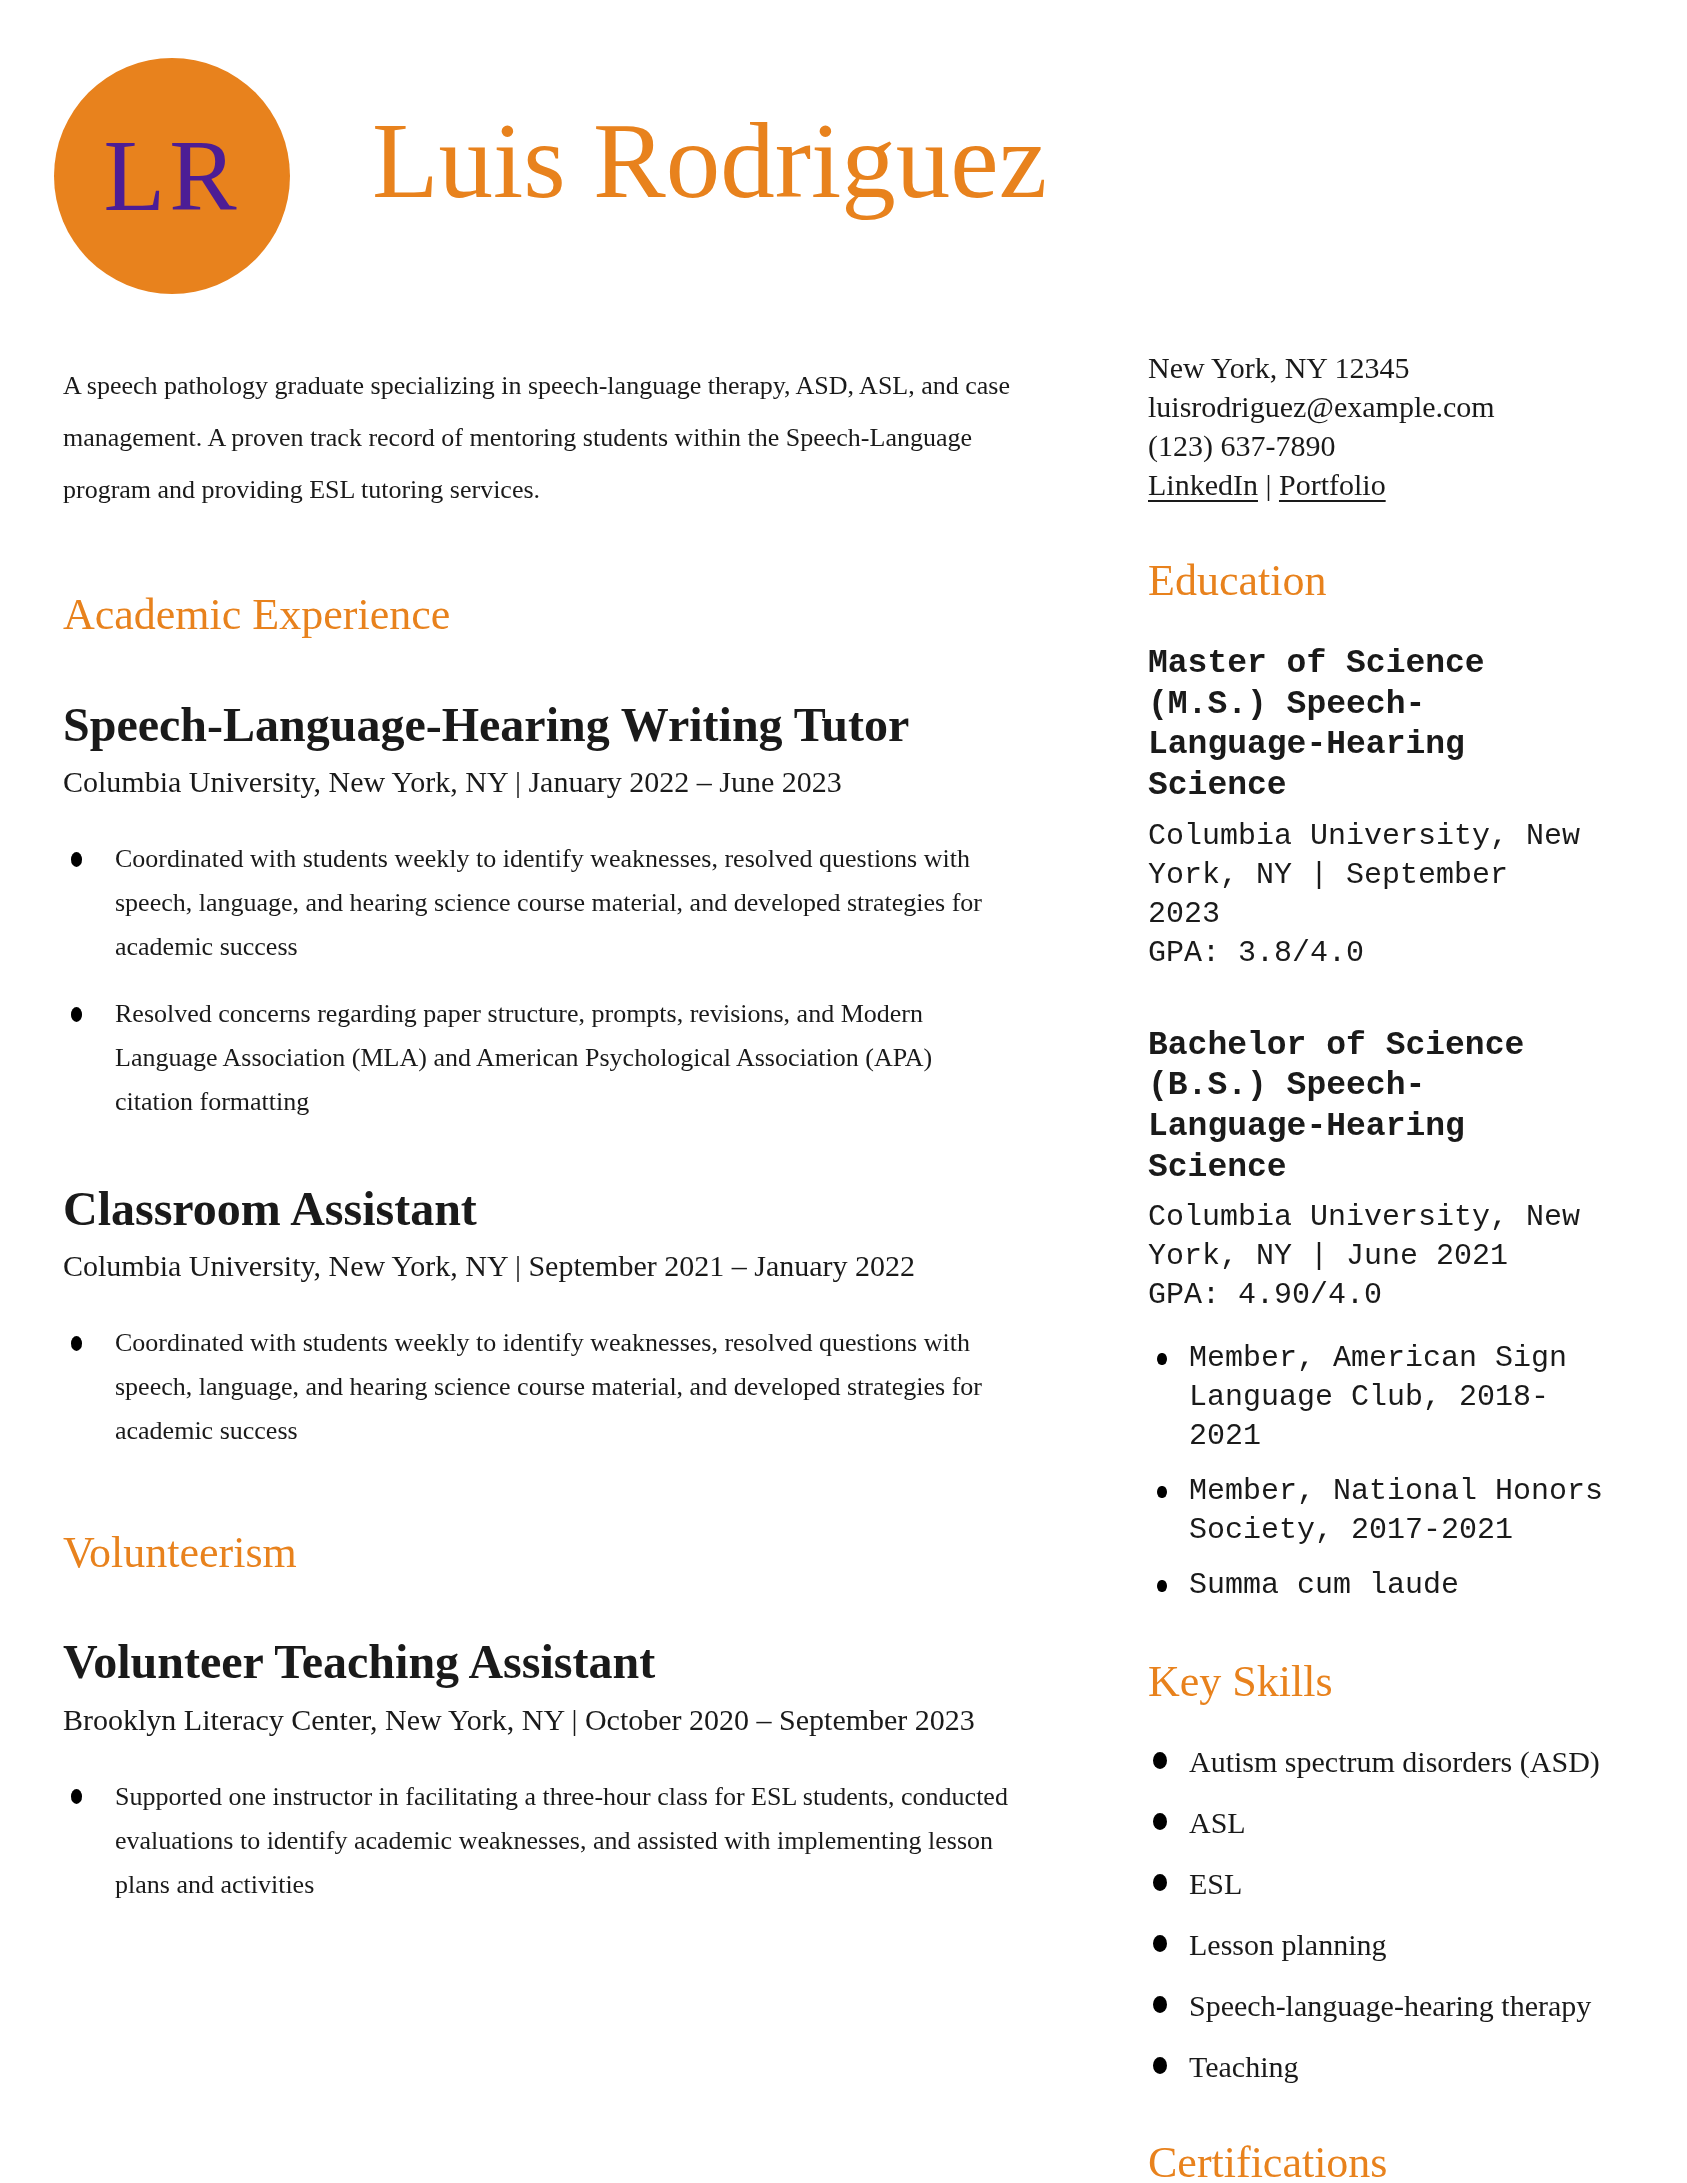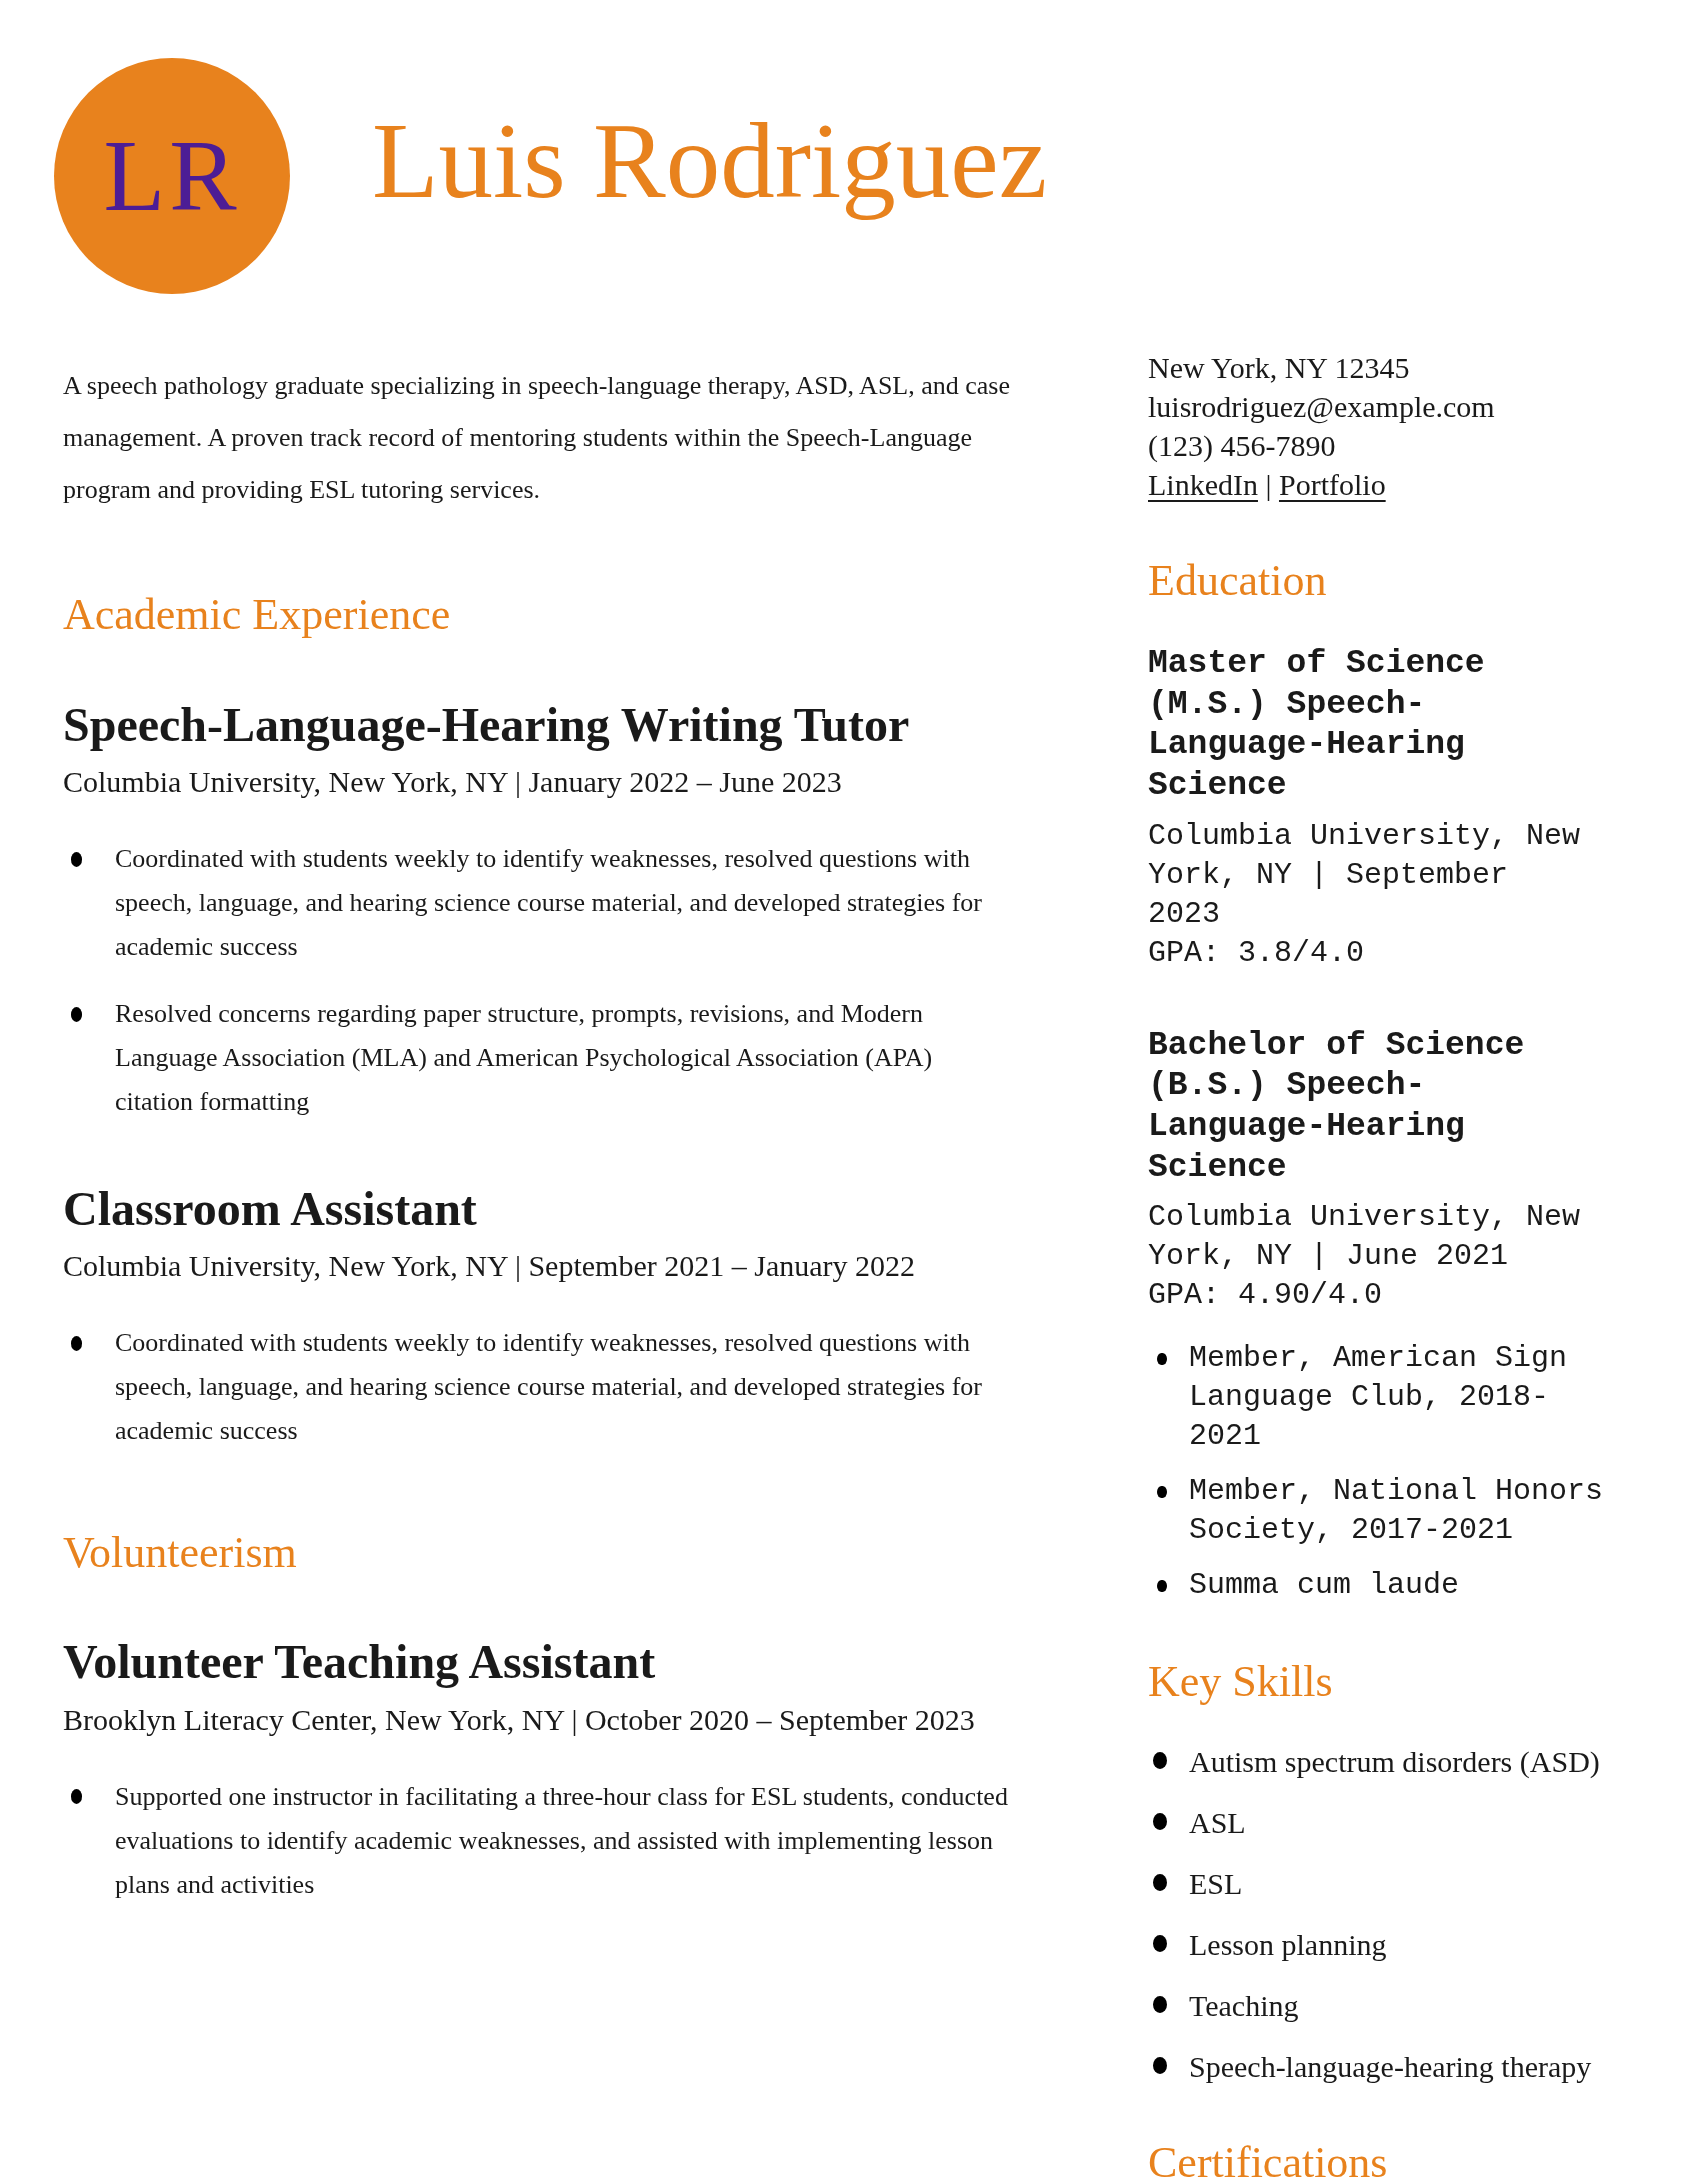--- a/index.html
+++ b/index.html
@@ -141,21 +141,21 @@
         </ul>
       </section>
 
     </div>
 
     <div class="col-right">
 
       <div class="contact">
         <span class="line">New York, NY 12345</span>
         <span class="line">luisrodriguez@example.com</span>
-        <span class="line">(123) 456-7890</span>
+        <span class="line">(123) 637-7890</span>
         <span class="line">
           <a href="#">LinkedIn</a>
           <span>|</span>
           <a href="#">Portfolio</a>
         </span>
       </div>
 
       <h2 class="sec">Education</h2>
 
       <div class="edu-entry">
@@ -198,25 +198,25 @@
         <li>
           <span class="blt"></span>
           <span>ESL</span>
         </li>
         <li>
           <span class="blt"></span>
           <span>Lesson planning</span>
         </li>
         <li>
           <span class="blt"></span>
+          <span>Speech-language-hearing therapy</span>
+        </li>
+        <li>
+          <span class="blt"></span>
           <span>Teaching</span>
-        </li>
-        <li>
-          <span class="blt"></span>
-          <span>Speech-language-hearing therapy</span>
         </li>
       </ul>
 
       <h2 class="sec">Certifications</h2>
 
       <ul class="certs">
         <li>
           <span class="blt"></span>
           <span>Speech Language Pathologist (SLP) Certification, State of New York | 2023</span>
         </li>

